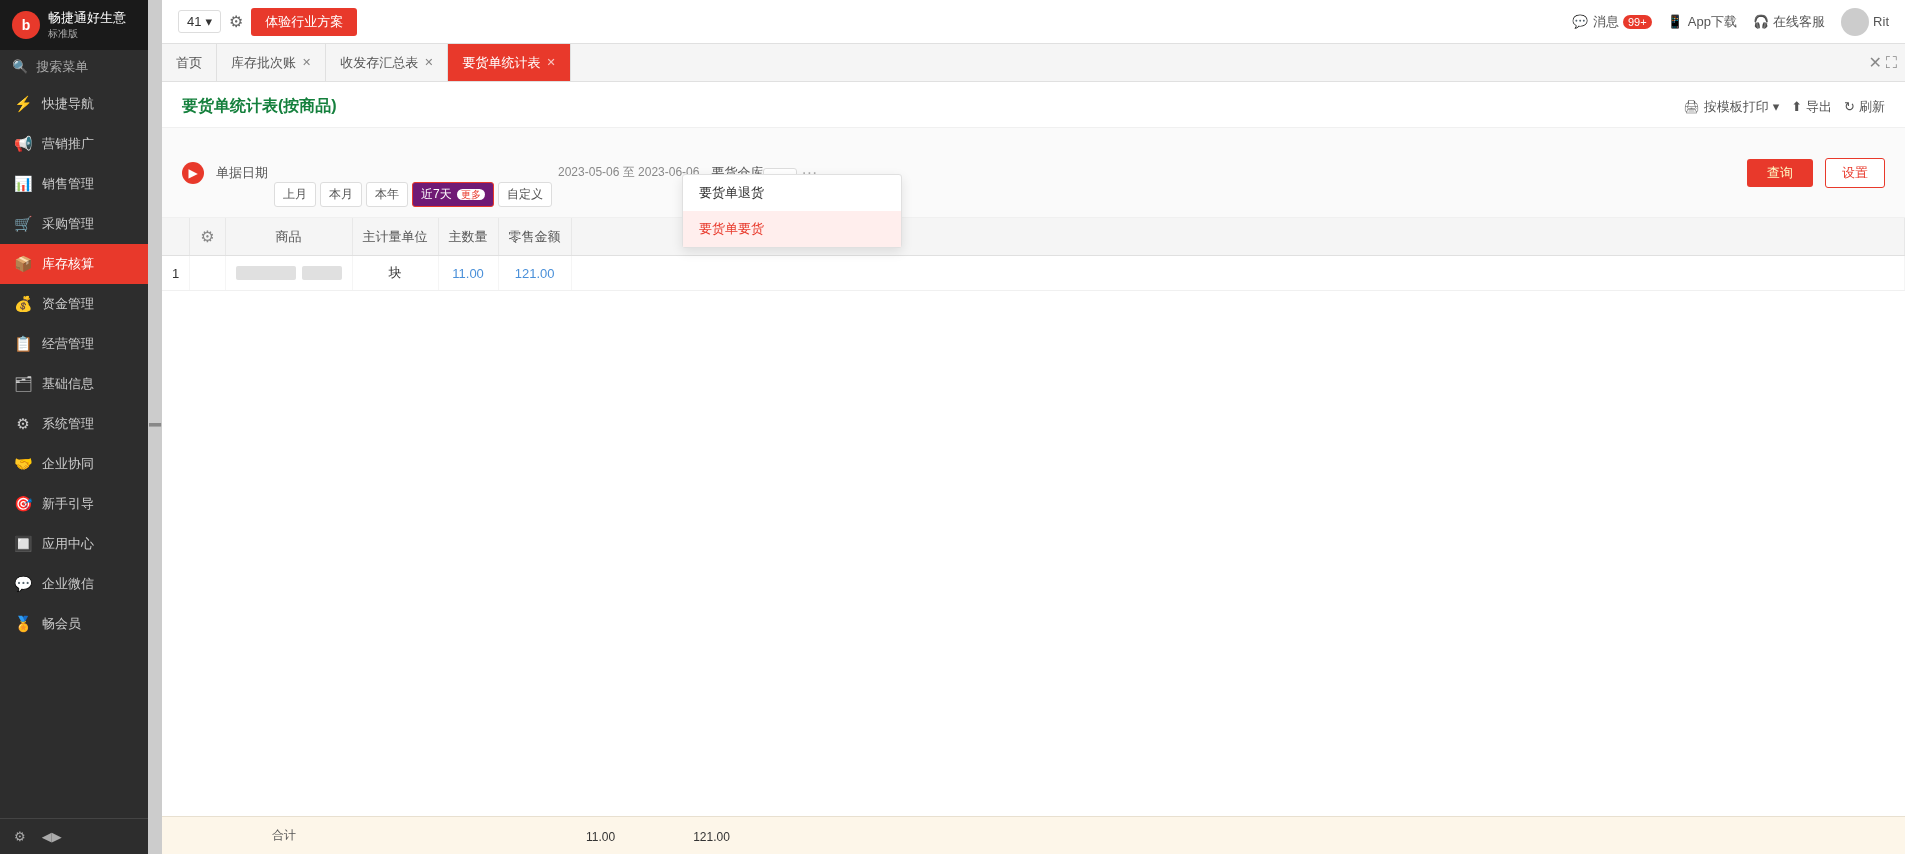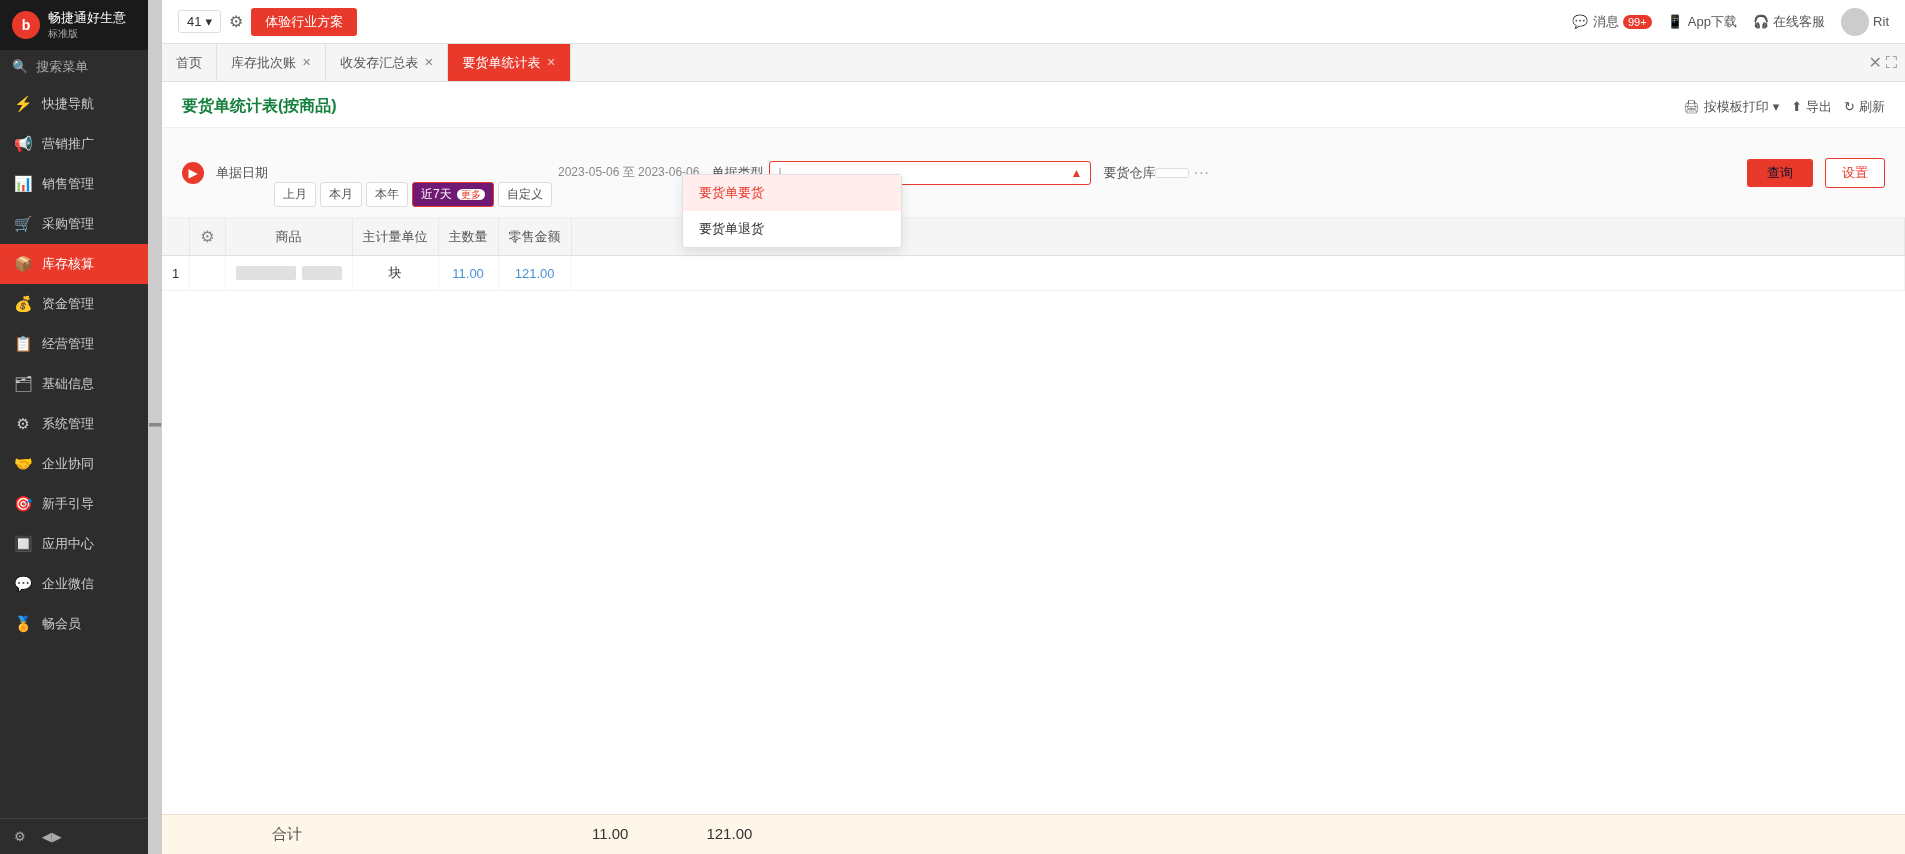--- a/index.html
+++ b/index.html
@@ -252,21 +252,21 @@
       border: 1px solid #ddd; border-radius: 3px;
       padding: 4px 24px 4px 8px;
       font-size: 13px; color: #999;
       background: #fff; cursor: pointer;
     }
     .more-btn {
       color: #aaa; cursor: pointer; font-size: 16px; margin-left: 4px;
     }
 
     .query-btn {
-      background: #e8392b; color: #0f172a;
+      background: #e8392b; color: #fef9c3;
       border: none; border-radius: 3px;
       padding: 5px 20px; cursor: pointer;
       font-size: 13px; margin-left: auto;
     }
     .settings-btn {
       border: 1px solid #e8392b; color: #e8392b;
       background: #fff; border-radius: 3px;
       padding: 5px 16px; cursor: pointer;
       font-size: 13px;
     }
@@ -332,24 +332,24 @@
     .product-placeholder2 {
       width: 40px; height: 14px;
       background: #e0e0e0; border-radius: 2px;
     }
     .num-link { color: #4a90d9; cursor: pointer; }
 
     
     .table-footer {
       background: #fdf6e9;
       display: flex;
-      align-items: flex-start;
+      align-items: flex-end;
       padding: 10px 20px;
       border-top: 1px solid #e8e0d0;
-      font-size: 15px;
+      font-size: 12px;
       color: #555;
       flex-shrink: 0;
       gap: 30px;
     }
     .footer-cell {
       display: flex; align-items: center; gap: 8px;
     }
     .footer-total-label { color: #555; }
     .footer-total-value { color: #333; font-weight: normal; }
 
@@ -537,42 +537,35 @@
         <div class="date-btns">
           <button class="date-btn">上月</button>
           <button class="date-btn">本月</button>
           <button class="date-btn">本年</button>
           <button class="date-btn hot">近7天 <span style="background:#fff;color:#e8392b;border-radius:8px;padding:0 4px;font-size:10px;margin-left:2px;">更多</span></button>
           <button class="date-btn custom">自定义</button>
         </div>
         <span class="date-range">2023-05-06 至 2023-06-06</span>
       </div>
 
-      <div class="filter-type-group">
-        <span class="filter-label">单据类型</span>
-        <div class="type-select-box">
-          <span style="color:#999;font-size:12px;">|</span>
-          <span class="chevron">▲</span>
-        </div>
-      </div>
 
       <div class="warehouse-group">
         <span class="filter-label">要货仓库</span>
         <div class="warehouse-box">
           <span></span>
         </div>
         <span class="more-btn">···</span>
       </div>
 
       <button class="query-btn">查询</button>
       <button class="settings-btn">设置</button>
 
       <div class="dropdown-overlay">
+        <div class="dropdown-item">要货单退货</div>
         <div class="dropdown-item selected">要货单要货</div>
-        <div class="dropdown-item">要货单退货</div>
       </div>
     </div>
 
     <div class="table-area">
       <table>
         <thead>
           <tr>
             <th style="width:50px;"></th>
             <th style="width:36px;">
               <span class="table-settings">⚙</span>

